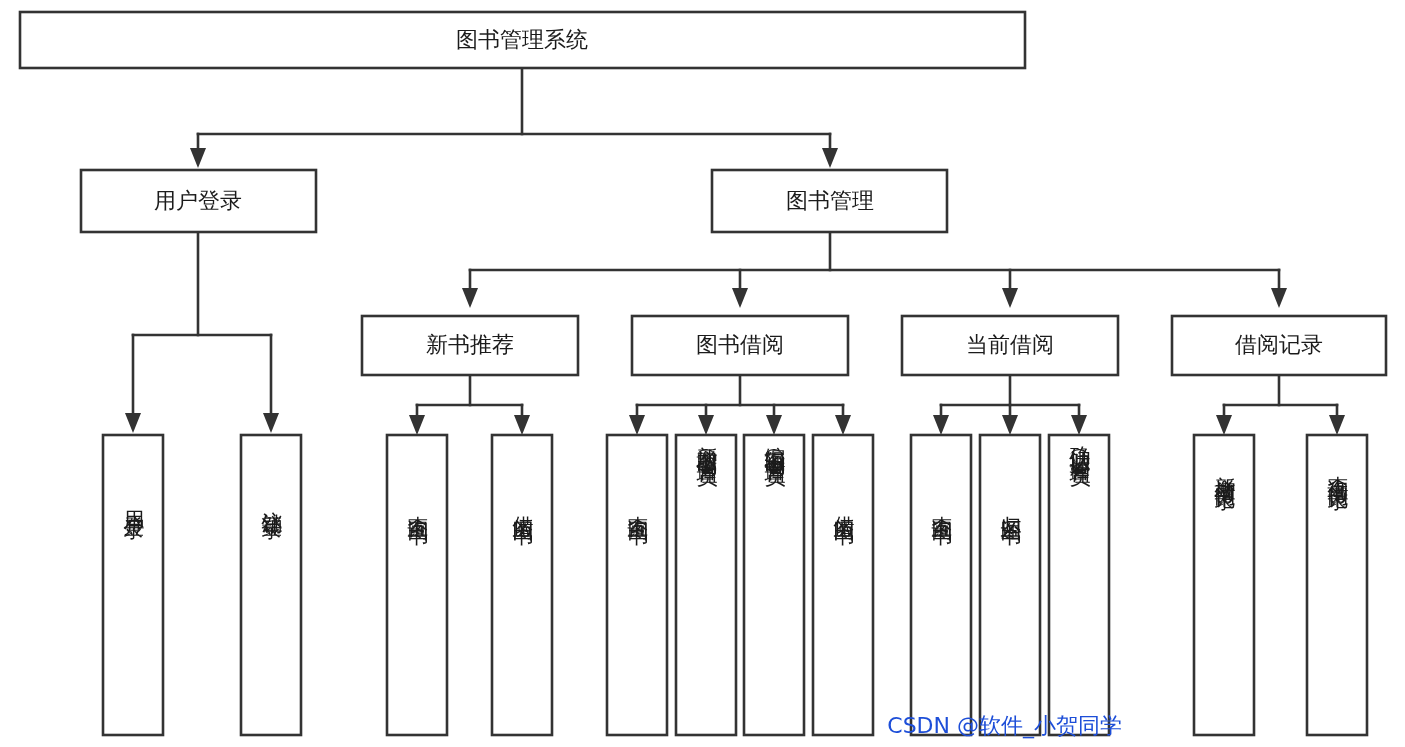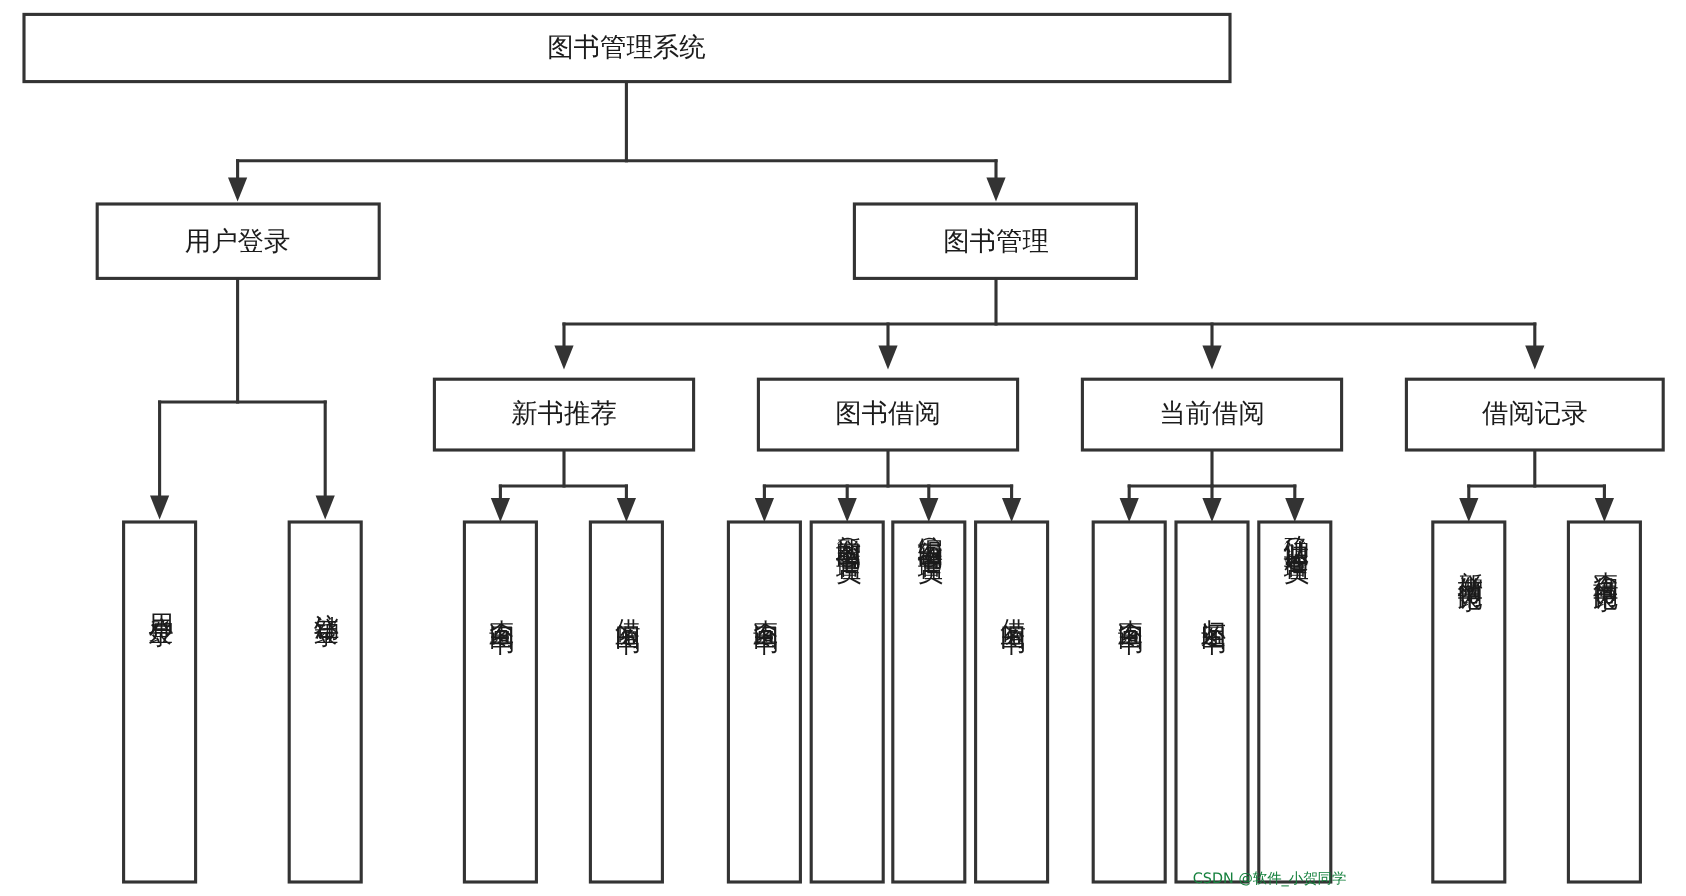--- a/index.html
+++ b/index.html
@@ -50,22 +50,22 @@
     font-size: 21px;
     writing-mode: vertical-rl;
     text-orientation: upright;
     letter-spacing: 3px;
   }
   .watermark {
     position: absolute;
     right: 12px;
     bottom: 6px;
     font-family: "DejaVu Sans", "Liberation Sans", sans-serif;
-    font-size: 12px;
-    color: #15803d;
+    font-size: 22px;
+    color: #1d4ed8;
     white-space: nowrap;
     pointer-events: none;
   }
 </style>
 </head>
 <body>
 
 <div id="diagram-root">
 
   <svg class="diagram-canvas" viewBox="0 0 1405 747" xmlns="http://www.w3.org/2000/svg">

